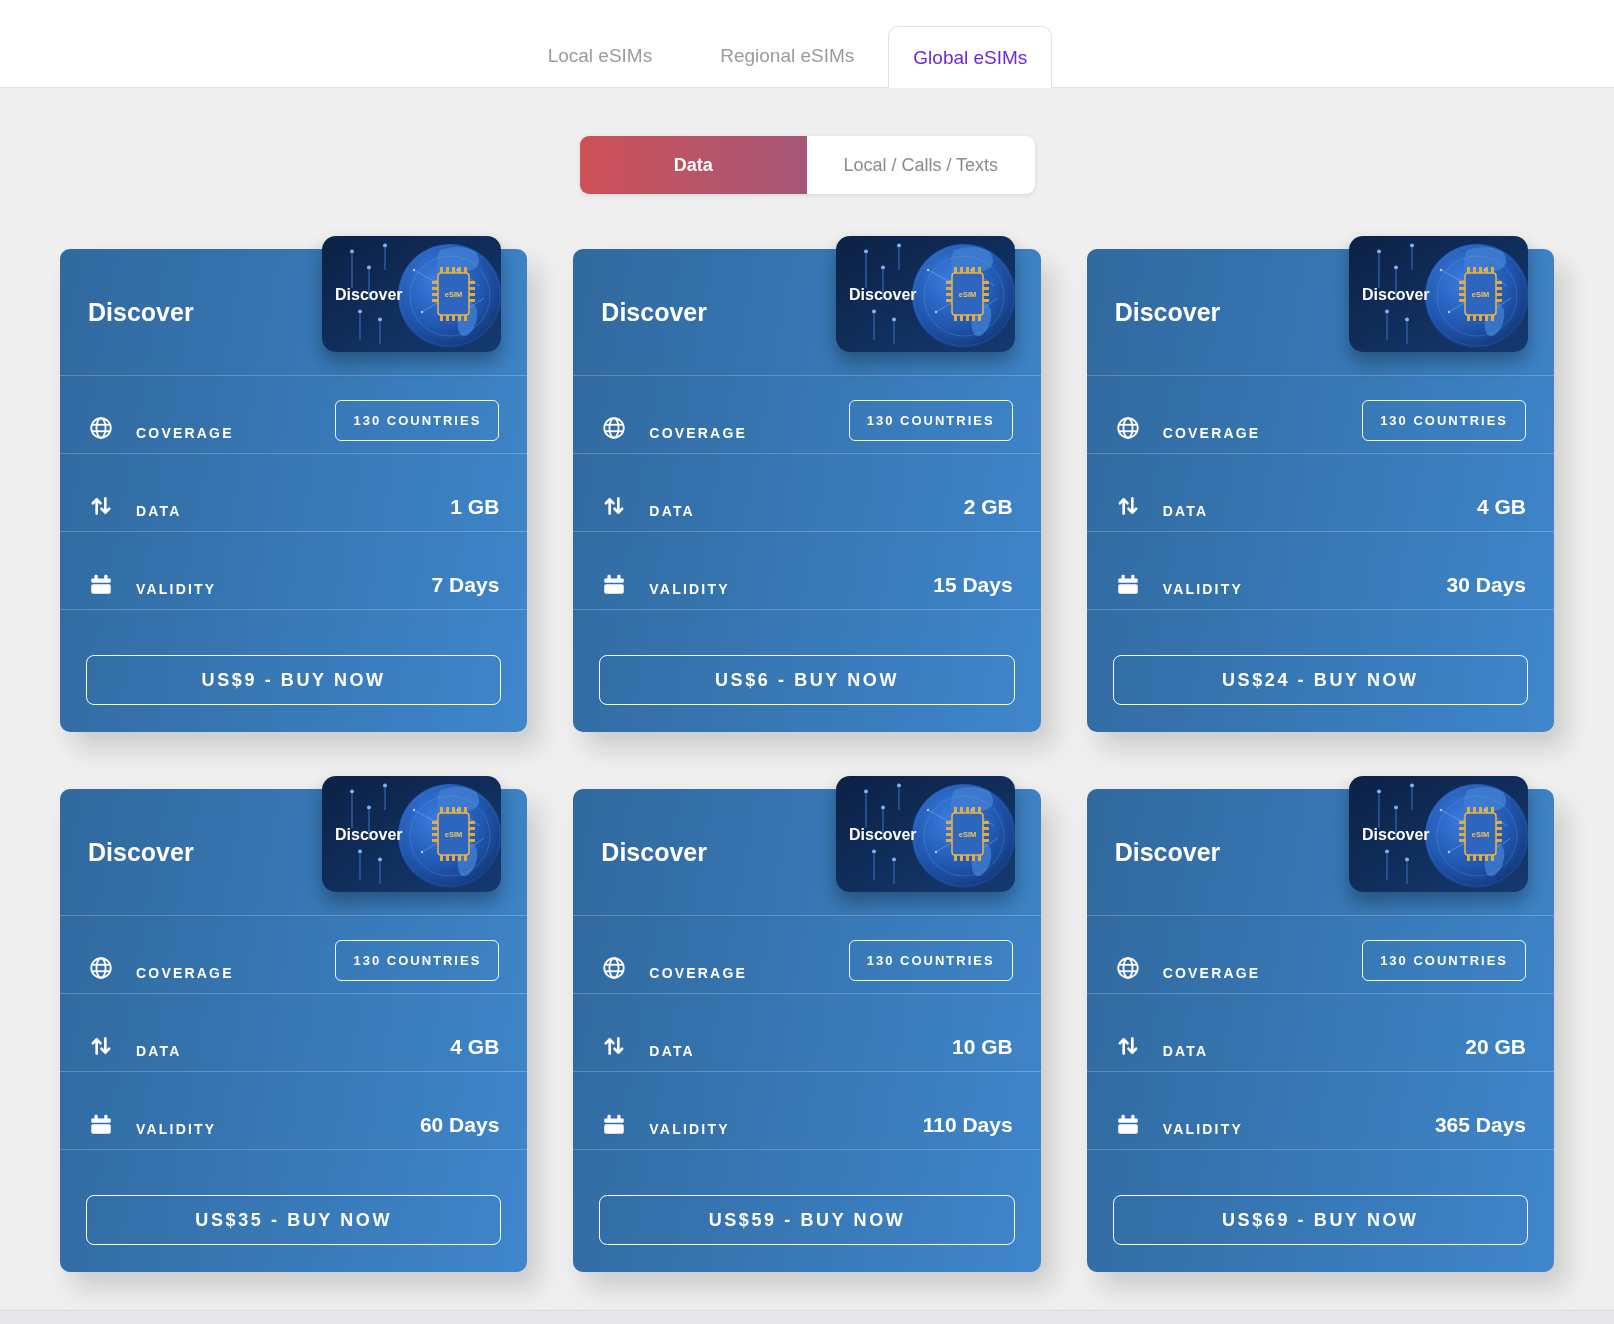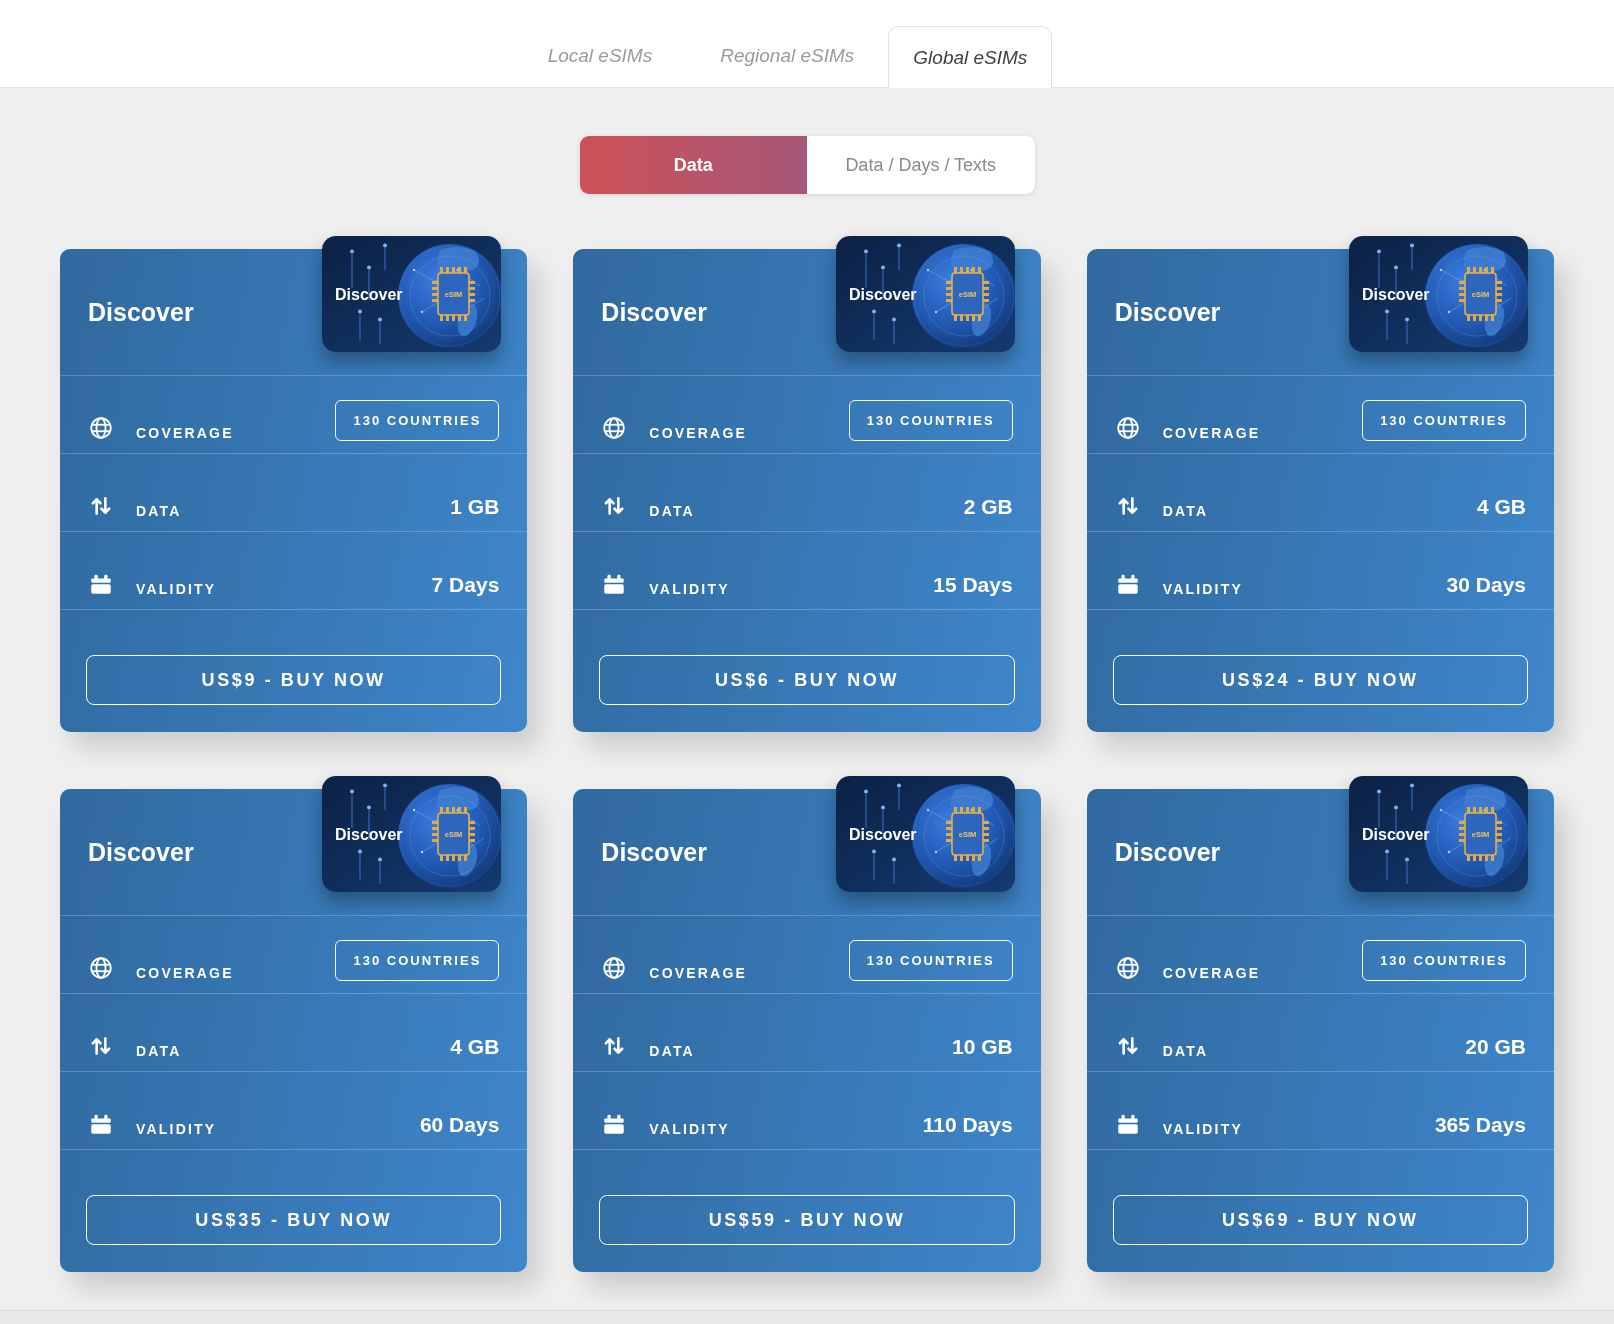--- a/index.html
+++ b/index.html
@@ -27,28 +27,27 @@
   .tab {
     height: 62px;
     display: flex;
     align-items: center;
     padding: 0 34px;
     font-size: 19px;
     font-weight: 500;
     color: #9b9b9b;
     cursor: pointer;
     white-space: nowrap;
-    font-style: italic;
   }
   .tab.active {
     background: #ffffff;
     border: 1px solid #e2e2e3;
     border-bottom: none;
     border-radius: 10px 10px 0 0;
-    color: #404040;
+    color: #6d28d9;
     margin-bottom: -1px;
     padding: 0 24px;
   }
 
   
   .toggle {
     width: 455px;
     height: 58px;
     margin: 48px auto 0;
     display: flex;
@@ -186,21 +185,21 @@
   <nav class="tab-bar">
     <div class="tab">Local eSIMs</div>
     <div class="tab">Regional eSIMs</div>
     <div class="tab active">Global eSIMs</div>
   </nav>
 </header>
 
 <main>
   <div class="toggle">
     <button class="seg active">Data</button>
-    <button class="seg">Data / Days / Texts</button>
+    <button class="seg">Local / Calls / Texts</button>
   </div>
 
   <div class="grid" id="grid">
   <section class="card">
 
     <div class="thumb">
       <svg viewBox="0 0 179 116">
         <defs>
           <linearGradient id="thumbBg" x1="0" y1="0" x2="1" y2="1">
             <stop offset="0" stop-color="#0c2145"></stop>

